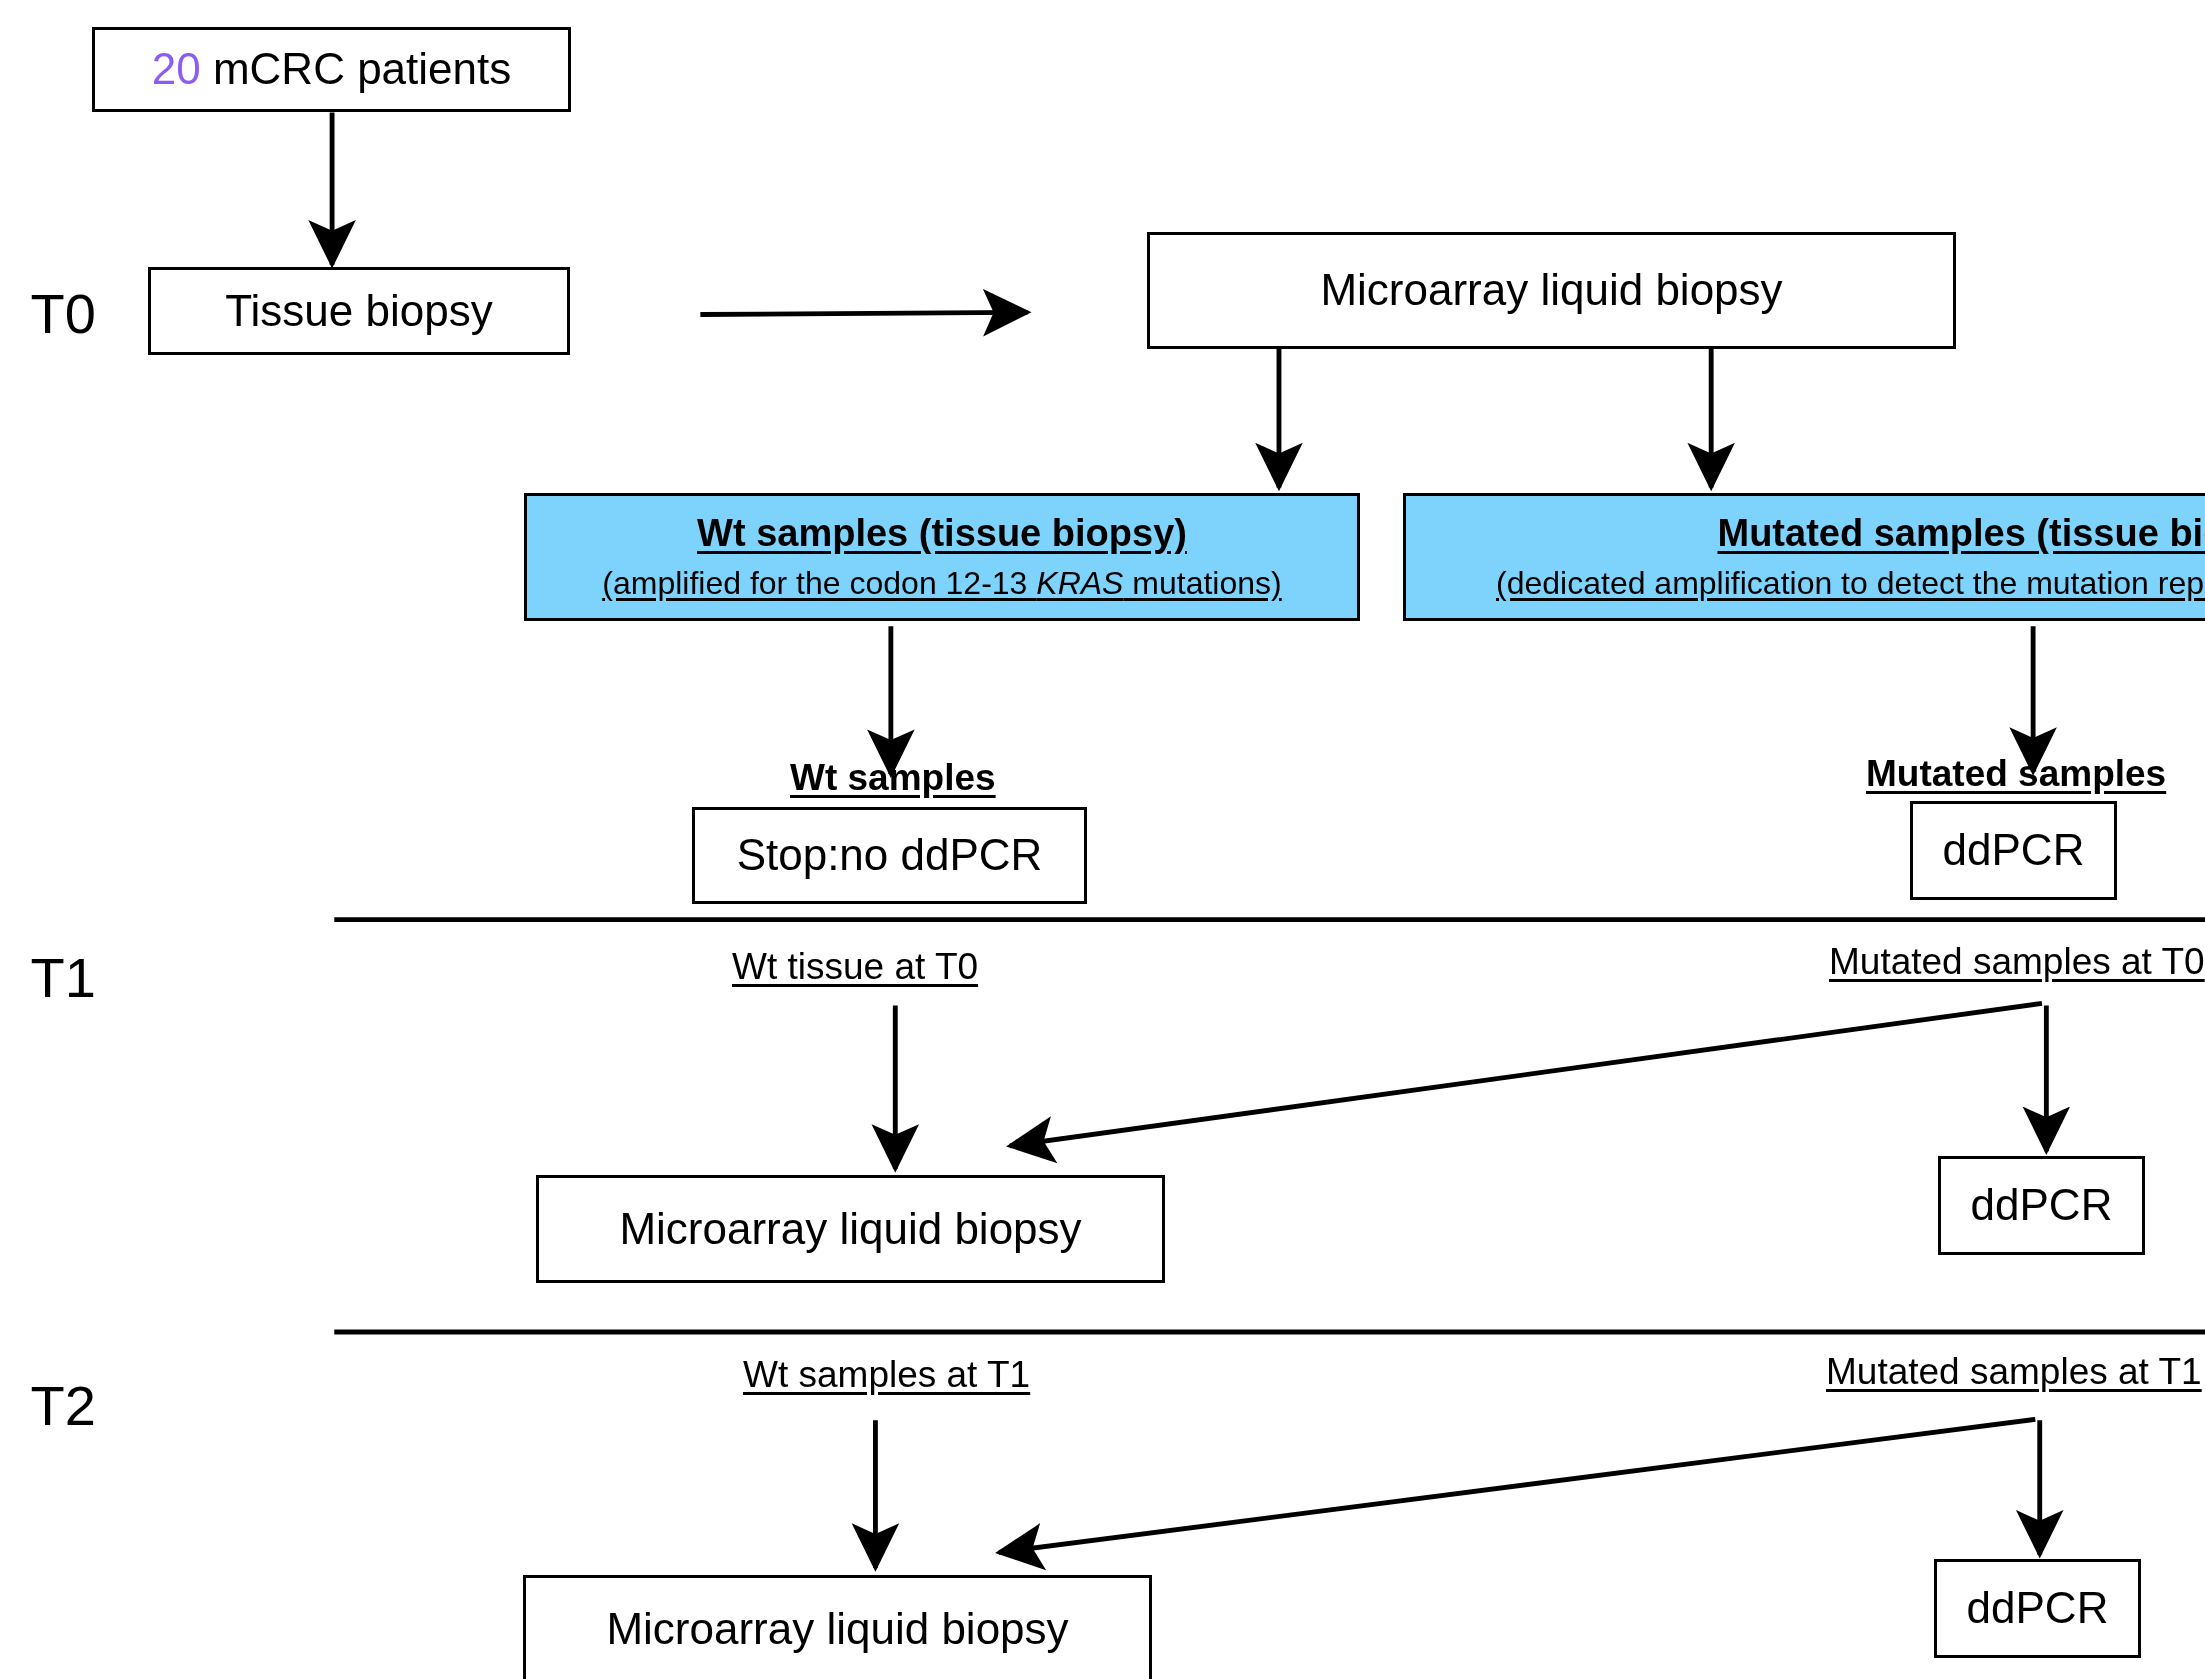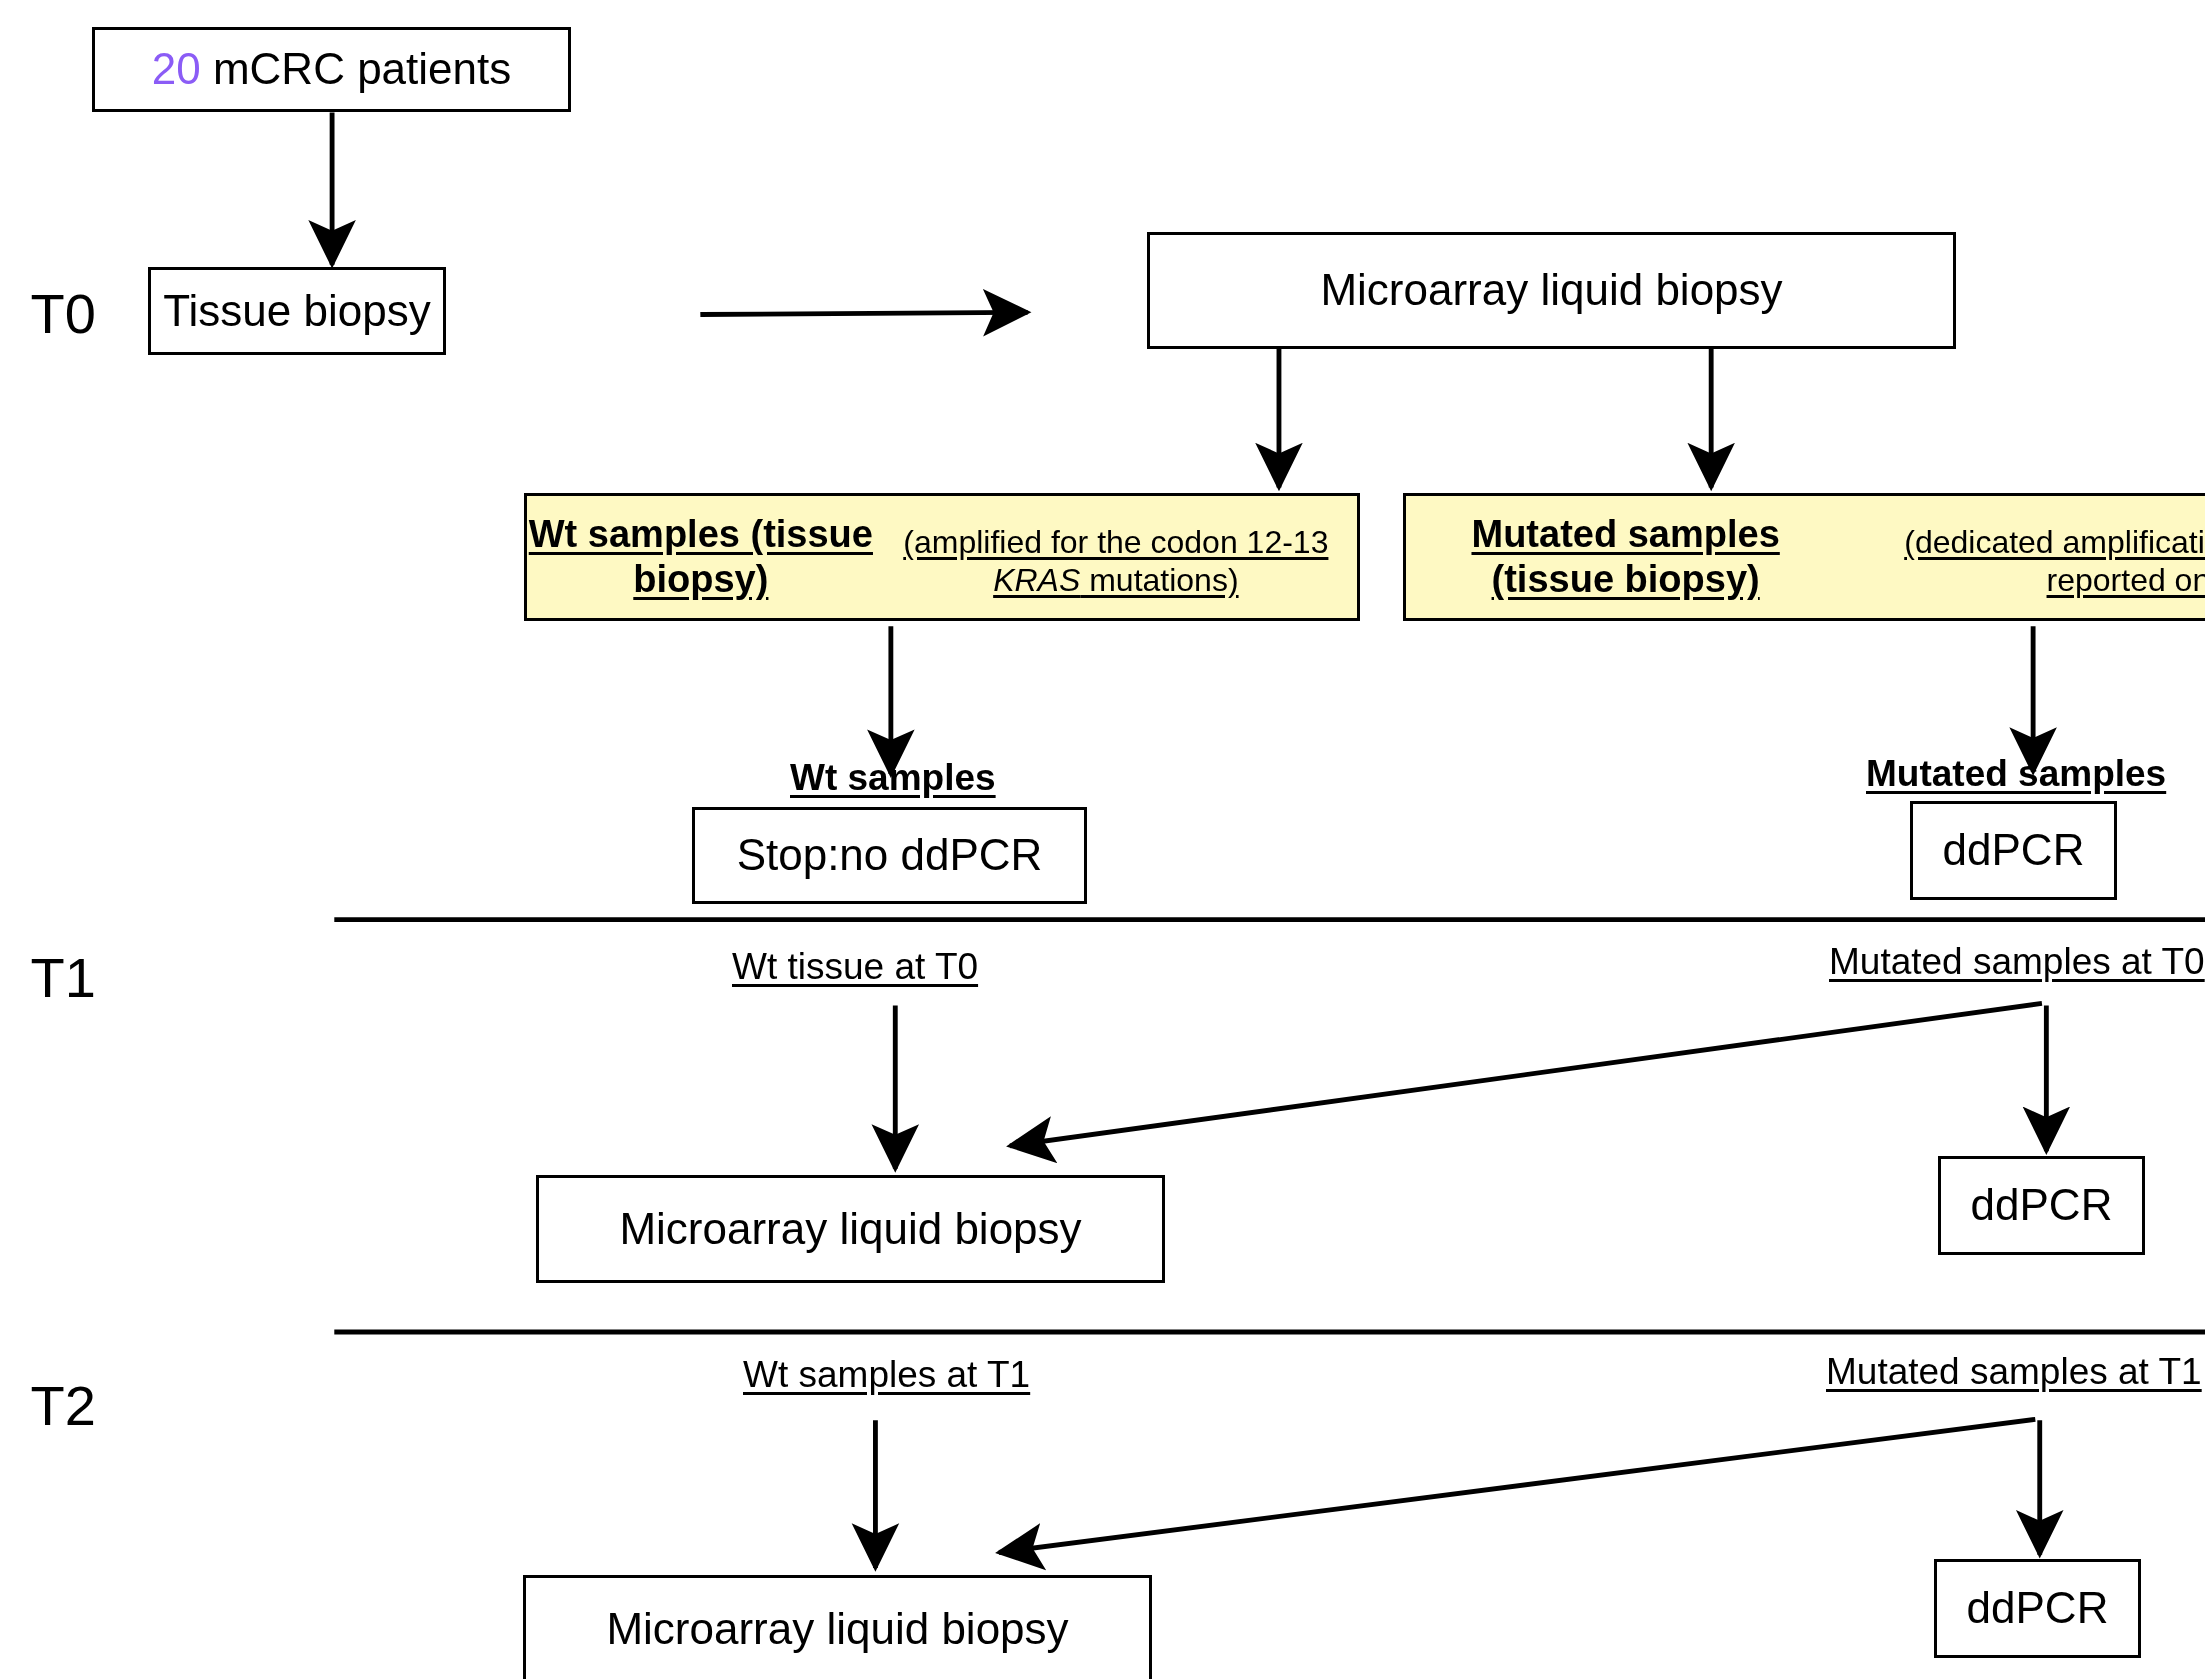--- a/index.html
+++ b/index.html
@@ -33,23 +33,23 @@
     align-items: center;
     justify-content: center;
     text-align: center;
     line-height: 1.05;
     z-index: 3;
   }
   .node-stack {
     position: absolute;
     box-sizing: border-box;
     border: 3.1px solid #000000;
-    background: #fef9c3;
+    background: #7dd3fc;
     display: flex;
-    flex-direction: row;
+    flex-direction: column;
     align-items: center;
     justify-content: center;
     text-align: center;
     z-index: 3;
   }
   .timelabel {
     position: absolute;
     font-size: 56px;
     line-height: 1;
     white-space: nowrap;
@@ -136,21 +136,21 @@
 
     <line x1="4615" y1="3218" x2="2265" y2="3520" stroke="#000" stroke-width="11" marker-end="url(#ah)"></line>
   </svg>
 
   <div class="node" style="left:92px; top:27px; width:479px; height:85px;">
     <span class="big-text"><span class="blue-num">20</span><span> mCRC patients</span></span>
   </div>
 
   <div class="timelabel" style="left:18.5px; top:286px;">T0</div>
 
-  <div class="node" style="left:148px; top:267px; width:298px; height:88px;">
+  <div class="node" style="left:148px; top:267px; width:422px; height:88px;">
     <span class="big-text">Tissue biopsy</span>
   </div>
 
   <div class="node" style="left:1147px; top:232px; width:809px; height:117px;">
     <span class="big-text">Microarray liquid biopsy</span>
   </div>
 
   <div class="node-stack" style="left:524px; top:493px; width:836px; height:128px;">
     <div class="hdr-bold">Wt samples (tissue biopsy)</div>
     <div class="sub-line"><span>(amplified for the codon 12-13 </span><span class="ital">KRAS</span><span> mutations)</span></div>

